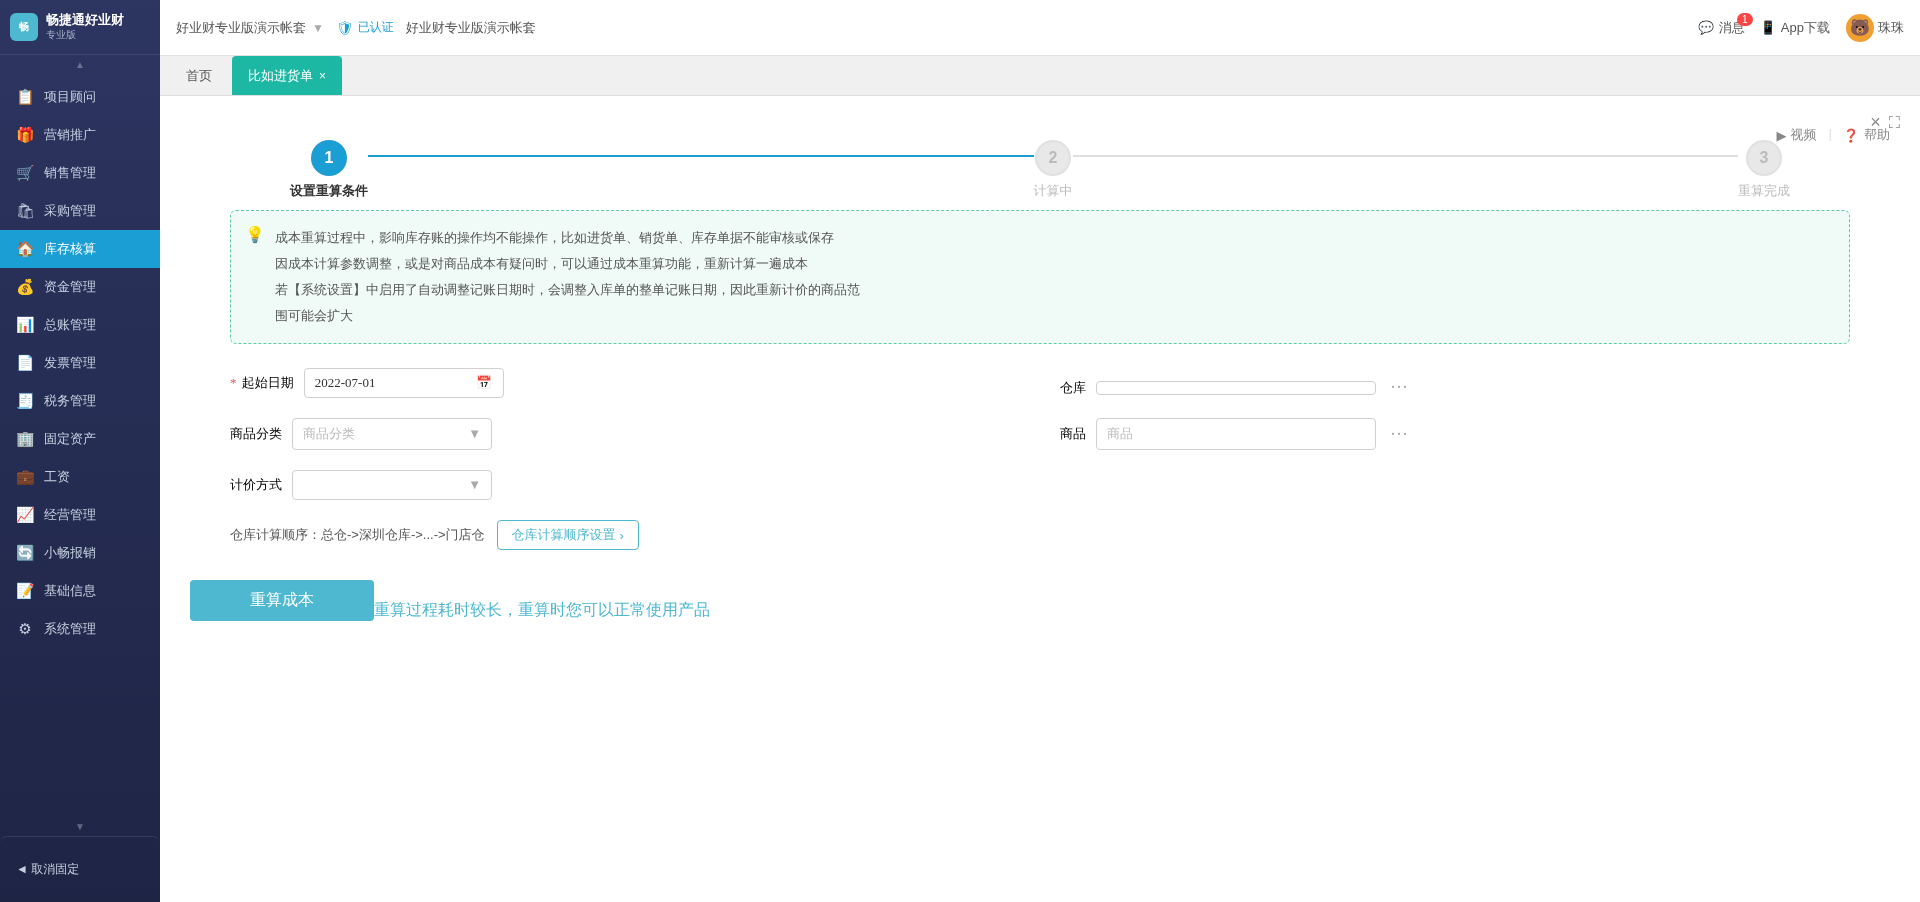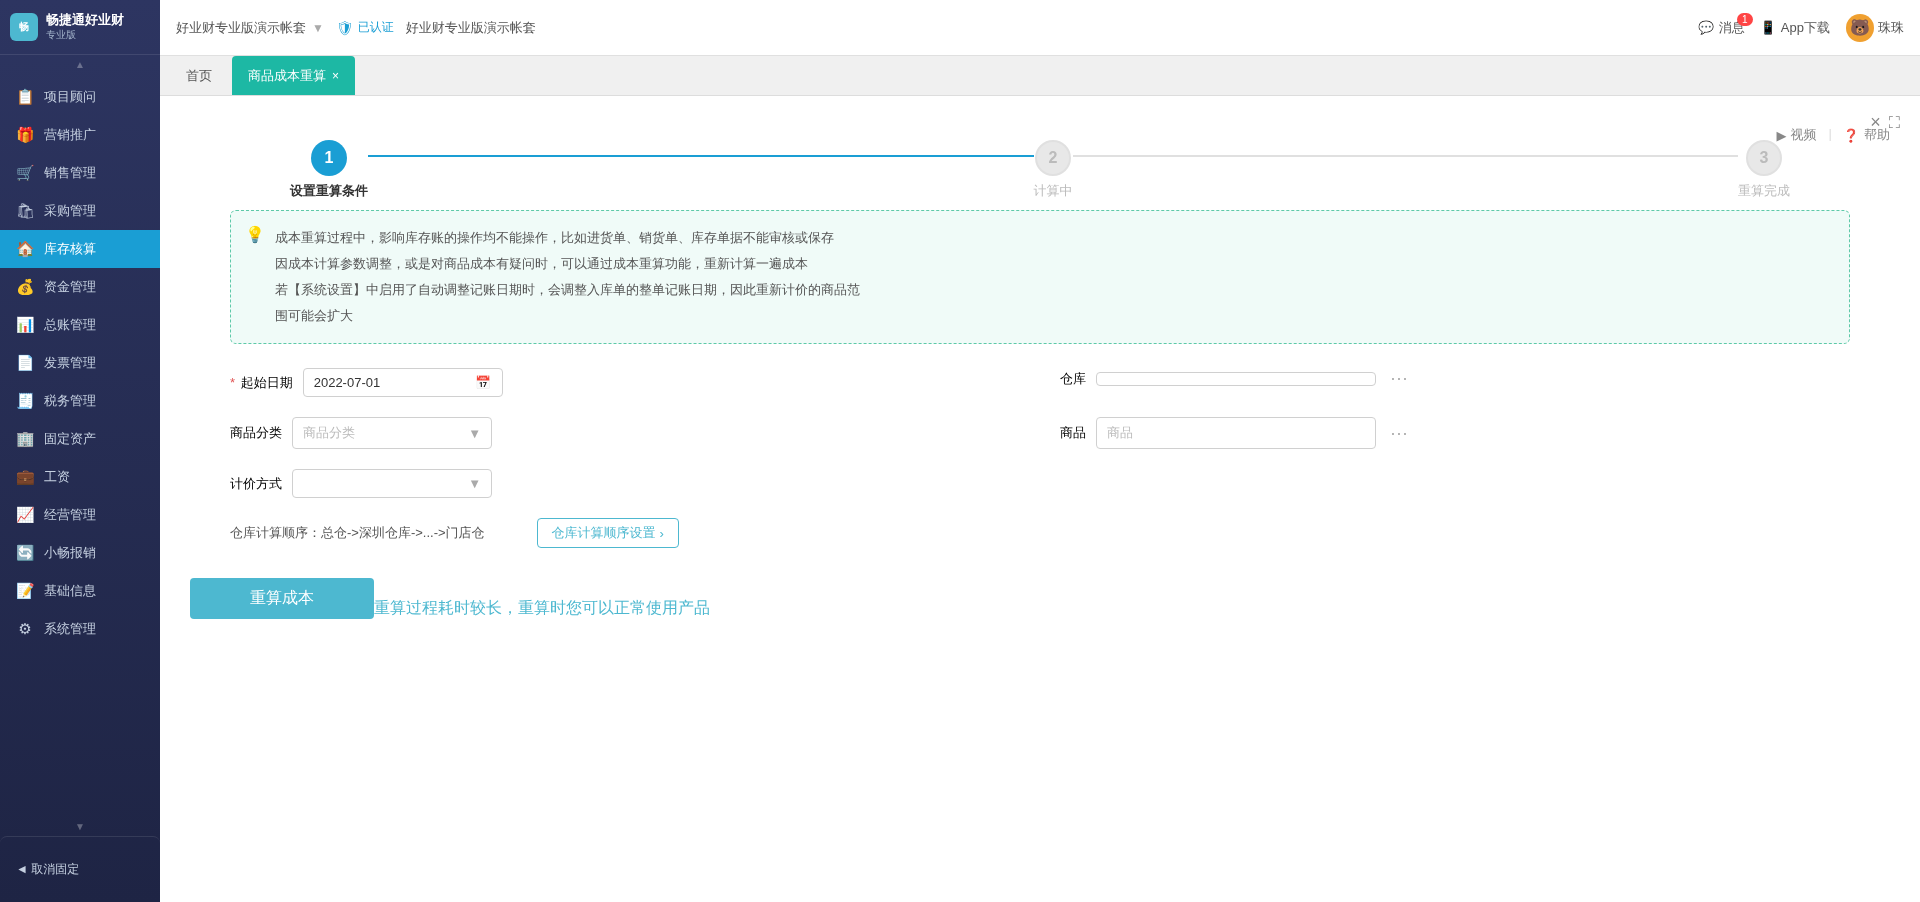--- a/index.html
+++ b/index.html
@@ -144,21 +144,21 @@
       border-radius: 6px;
       padding: 14px 20px;
       margin: 0 40px 24px;
       position: relative;
     }
     .notice-icon { position: absolute; left: 14px; top: 14px; color: #5dc9a8; font-size: 16px; }
     .notice-text { padding-left: 24px; color: #555; font-size: 13px; line-height: 2; }
 
     
     .form-section { padding: 0 40px; }
-    .form-row { display: flex; align-items: flex-start; margin-bottom: 20px; gap: 40px; }
+    .form-row { display: flex; align-items: flex-end; margin-bottom: 20px; gap: 40px; font-family: Liberation Serif, serif; }
     .form-group { display: flex; align-items: center; gap: 10px; flex: 1; }
     .required { color: #e05555; margin-right: 2px; }
     .form-input {
       border: 1px solid #d0d0d0; border-radius: 4px;
       padding: 6px 10px; font-size: 13px; color: #333;
       flex: 1; max-width: 200px; outline: none;
       display: flex; align-items: center; justify-content: space-between;
     }
     .form-input-text { color: #333; }
     .form-input-placeholder { color: #bbb; }
@@ -173,21 +173,21 @@
 
     .warehouse-order-row {
       display: flex; align-items: center; gap: 12px;
       padding: 0 40px; margin-bottom: 30px;
       font-size: 13px; color: #555;
     }
     .warehouse-btn {
       background: white; border: 1px solid #4db8d0;
       color: #4db8d0; border-radius: 4px;
       padding: 5px 14px; cursor: pointer; font-size: 13px;
-      display: flex; align-items: center; gap: 4px; margin-left: 40px;
+      display: flex; align-items: center; gap: 4px;
     }
 
     
     .recalc-section { display: flex; flex-direction: row; align-items: center; margin-top: 10px; }
     .recalc-btn {
       background: #4db8d0; color: white;
       border: none; border-radius: 4px;
       padding: 10px 60px; font-size: 16px; cursor: pointer;
       font-family: inherit;
     }
@@ -327,21 +327,21 @@
         <span>珠珠</span>
       </div>
     </div>
   </div>
 
   <div class="tabs-bar">
     <div class="tab">
       <span>首页</span>
     </div>
     <div class="tab active">
-      <span>商品成本重算</span>
+      <span>比如进货单</span>
       <span class="tab-close">×</span>
     </div>
   </div>
 
   <div class="content">
 
     <div class="content-header-actions">
       <button class="close-btn">×</button>
       <button class="expand-btn">⛶</button>
     </div>

